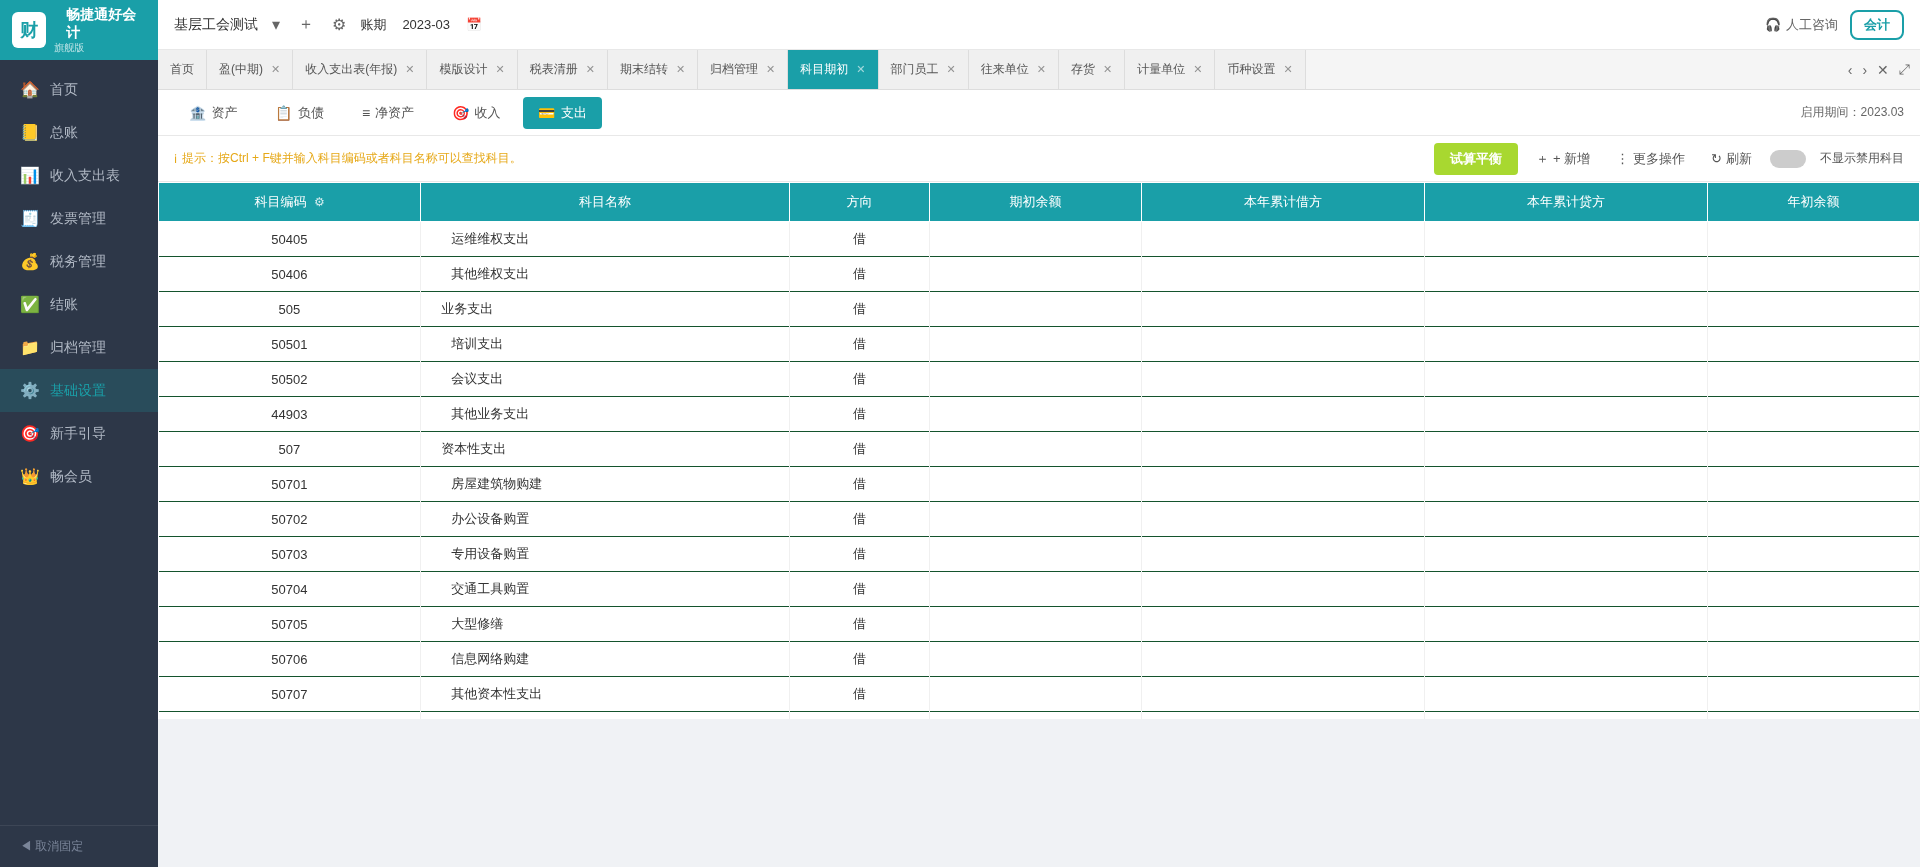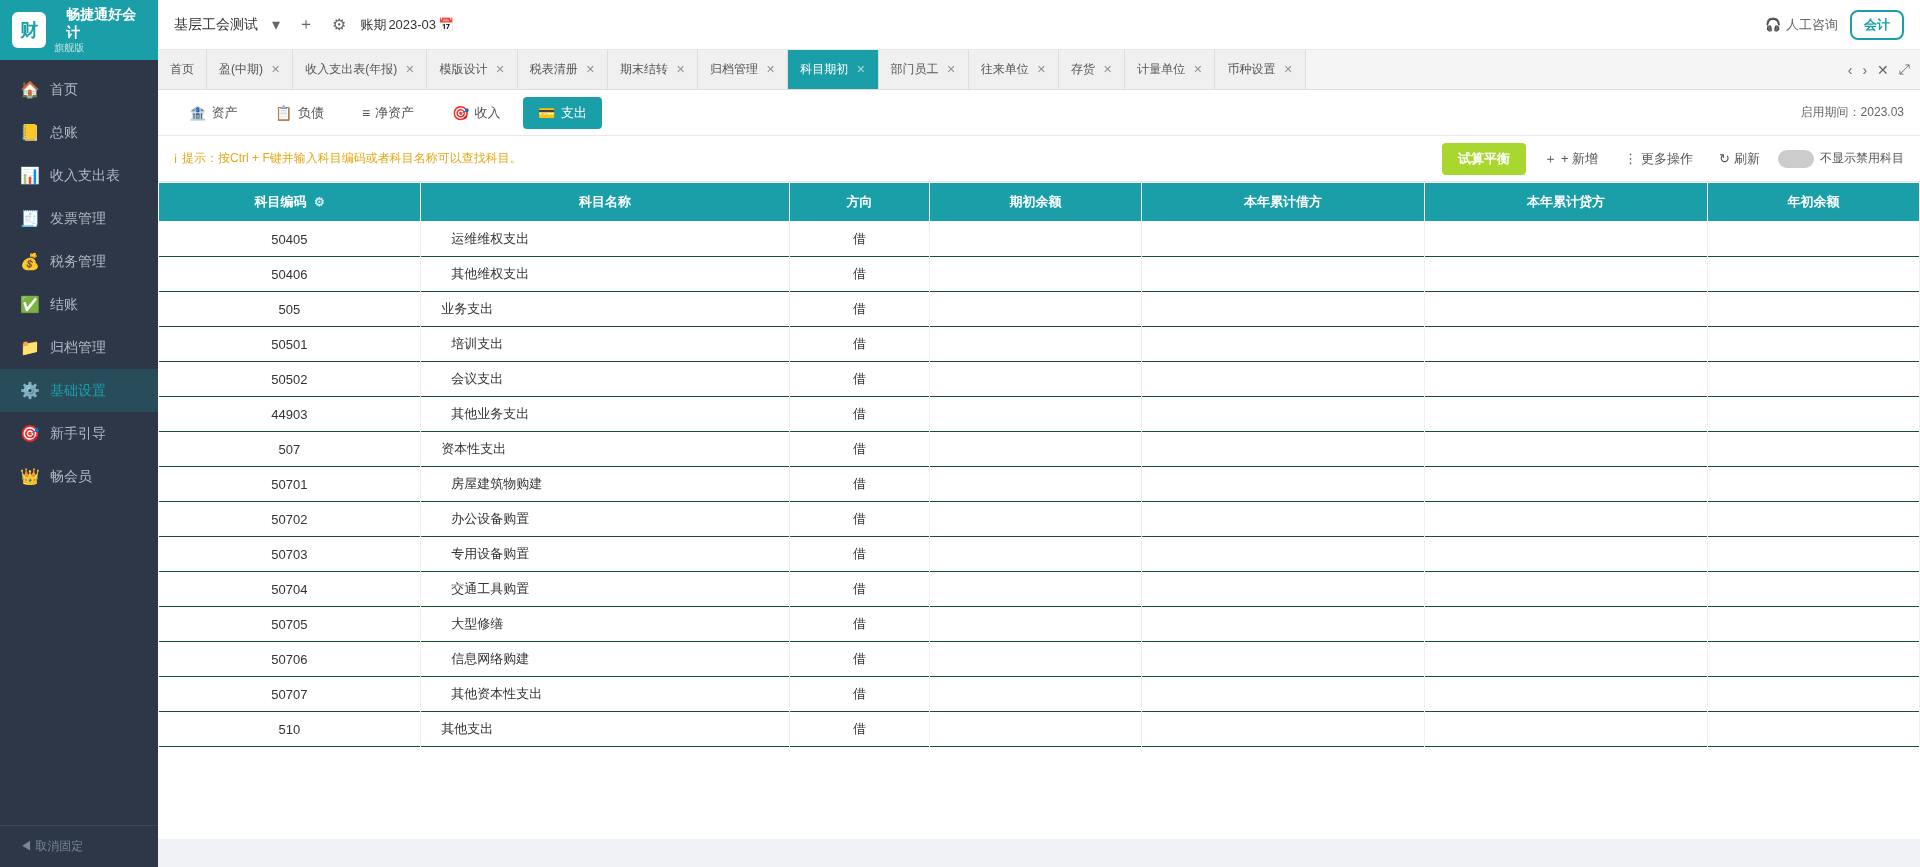--- a/index.html
+++ b/index.html
@@ -11,27 +11,27 @@
     .sidebar-logo-icon { width: 36px; height: 36px; background: white; border-radius: 6px; display: flex; align-items: center; justify-content: center; font-size: 18px; color: #1a9fa8; font-weight: bold; }
     .sidebar-logo-text { color: white; font-size: 14px; font-weight: bold; line-height: 1.3; margin-left: 12px; }
     .sidebar-logo-sub { font-size: 10px; color: rgba(255,255,255,0.7); }
     .sidebar-nav { flex: 1; padding: 8px 0; }
     .nav-item { display: flex; align-items: center; padding: 12px 20px; color: #b0b8c4; cursor: pointer; gap: 10px; font-size: 14px; }
     .nav-item.active { background: rgba(26,159,168,0.2); color: #1a9fa8; }
     .nav-item .nav-icon { font-size: 16px; }
     .sidebar-bottom { padding: 12px 20px; color: #7a8599; font-size: 12px; display: flex; align-items: center; gap: 6px; cursor: pointer; border-top: 1px solid rgba(255,255,255,0.08); }
 
     
-    .main { flex: 1; display: flex; flex-direction: column; height: 839px; overflow: hidden; justify-content: center; }
+    .main { flex: 1; display: flex; flex-direction: column; height: 719px; overflow: hidden; justify-content: center; }
 
     
     .topbar { height: 50px; background: white; display: flex; align-items: center; padding: 0 16px; border-bottom: 1px solid #e8e8e8; gap: 10px; }
     .topbar-title { font-size: 14px; color: #333; }
     .topbar-icon-btn { color: #666; cursor: pointer; font-size: 16px; padding: 4px; }
-    .topbar-period { display: flex; align-items: center; gap: 2px; color: #333; font-size: 13px; }
+    .topbar-period { display: flex; align-items: center; gap: 16px; color: #333; font-size: 13px; }
     .topbar-right { margin-left: auto; display: flex; align-items: center; gap: 12px; }
     .support-btn { display: flex; align-items: center; gap: 4px; color: #666; font-size: 13px; cursor: pointer; }
     .account-btn { border: 2px solid #1a9fa8; color: #1a9fa8; padding: 4px 12px; border-radius: 8px; font-size: 13px; cursor: pointer; font-weight: bold; }
 
     
     .tabs-bar { height: 40px; background: #f5f5f5; display: flex; align-items: stretch; border-bottom: 1px solid #ddd; overflow: hidden; }
     .tab { display: flex; align-items: center; padding: 0 12px; font-size: 12px; color: #555; cursor: pointer; border-right: 1px solid #ddd; white-space: nowrap; gap: 4px; background: #f0f0f0; }
     .tab.active { background: #1a9fa8; color: white; }
     .tab .tab-close { margin-left: 4px; opacity: 0.6; font-size: 11px; }
     .tabs-nav { display: flex; align-items: center; gap: 2px; padding: 0 6px; margin-left: auto; }
@@ -49,27 +49,27 @@
     .subtab-period { margin-left: auto; color: #666; font-size: 12px; }
 
     
     .toolbar { height: 46px; display: flex; align-items: center; padding: 0 16px; border-bottom: 1px solid #e8e8e8; gap: 8px; }
     .toolbar-info { color: #e6a817; font-size: 12px; display: flex; align-items: center; gap: 5px; }
     .toolbar-right { margin-left: auto; display: flex; align-items: center; gap: 10px; }
     .btn-balance { background: #a8d830; color: white; border: none; padding: 7px 16px; border-radius: 4px; font-size: 13px; cursor: pointer; font-weight: bold; margin-left: 45px; }
     .btn-add { display: flex; align-items: center; gap: 4px; color: #555; font-size: 13px; cursor: pointer; padding: 4px 8px; }
     .btn-more { display: flex; align-items: center; gap: 4px; color: #555; font-size: 13px; cursor: pointer; padding: 4px 8px; }
     .btn-refresh { display: flex; align-items: center; gap: 4px; color: #555; font-size: 13px; cursor: pointer; padding: 4px 8px; }
-    .toggle-switch { display: flex; align-items: center; gap: 6px; font-size: 12px; color: #555; }
+    .toggle-switch { display: flex; align-items: center; gap: 14px; font-size: 12px; color: #555; }
     .toggle { width: 36px; height: 18px; background: #ccc; border-radius: 9px; position: relative; cursor: pointer; }
 
     
     .table-container { flex: 1; overflow-y: auto; overflow-x: hidden; position: relative; }
     .data-table { width: 100%; border-collapse: collapse; }
-    .data-table thead th { background: #1a9fa8; color: white; padding: 10px 12px; font-size: 13px; font-weight: 700; text-align: center; border: 1px solid rgba(255,255,255,0.2); position: sticky; top: 0; z-index: 10; }
+    .data-table thead th { background: #1a9fa8; color: white; padding: 10px 12px; font-size: 13px; font-weight: 400; text-align: center; border: 1px solid rgba(255,255,255,0.2); position: sticky; top: 0; z-index: 10; }
     .data-table tbody tr { border-bottom: 1px solid #14532d; }
     .data-table tbody td { padding: 8px 12px; font-size: 13px; color: #333; text-align: center; border-right: 1px solid #f0f0f0; }
     .data-table tbody td:first-child { text-align: center; }
     .data-table tbody td:nth-child(2) { text-align: left; padding-left: 20px; }
     .code-parent { font-weight: 500; }
     .code-child { padding-left: 30px !important; }
 
     
     .table-container::-webkit-scrollbar { width: 8px; }
     .table-container::-webkit-scrollbar-track { background: #f1f1f1; }

